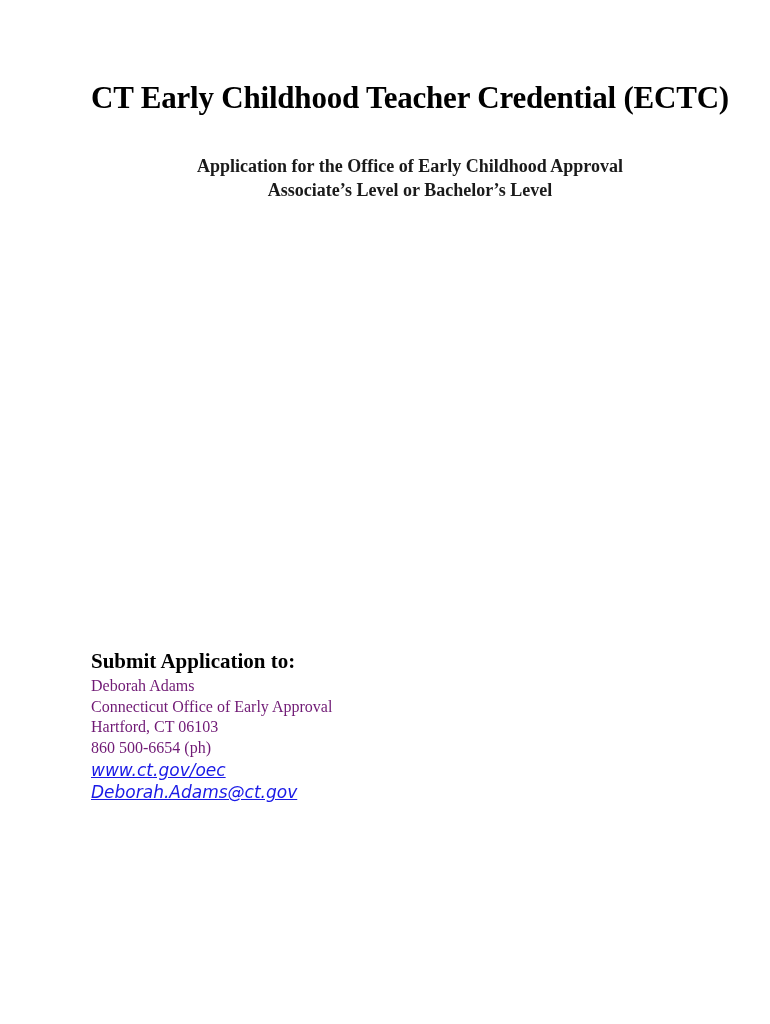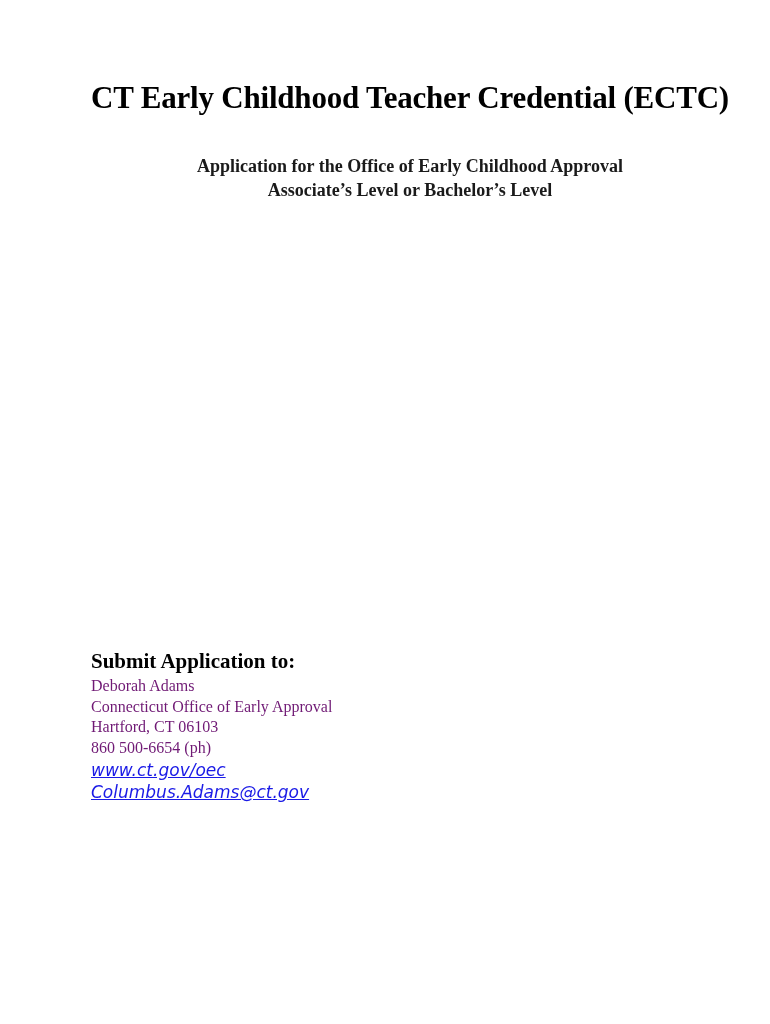--- a/index.html
+++ b/index.html
@@ -83,14 +83,14 @@
   <span class="subtitle-line">Associate’s Level or Bachelor’s Level</span>
 </div>
 
 <div class="submit-block">
   <h2 class="submit-heading">Submit Application to:</h2>
   <span class="address-line">Deborah Adams</span>
   <span class="address-line">Connecticut Office of Early Approval</span>
   <span class="address-line">Hartford, CT 06103</span>
   <span class="address-line">860 500-6654 (ph)</span>
   <a class="link-line">www.ct.gov/oec</a>
-  <a class="link-line">Columbus.Adams@ct.gov</a>
+  <a class="link-line">Deborah.Adams@ct.gov</a>
 </div>
 
 </body></html>

